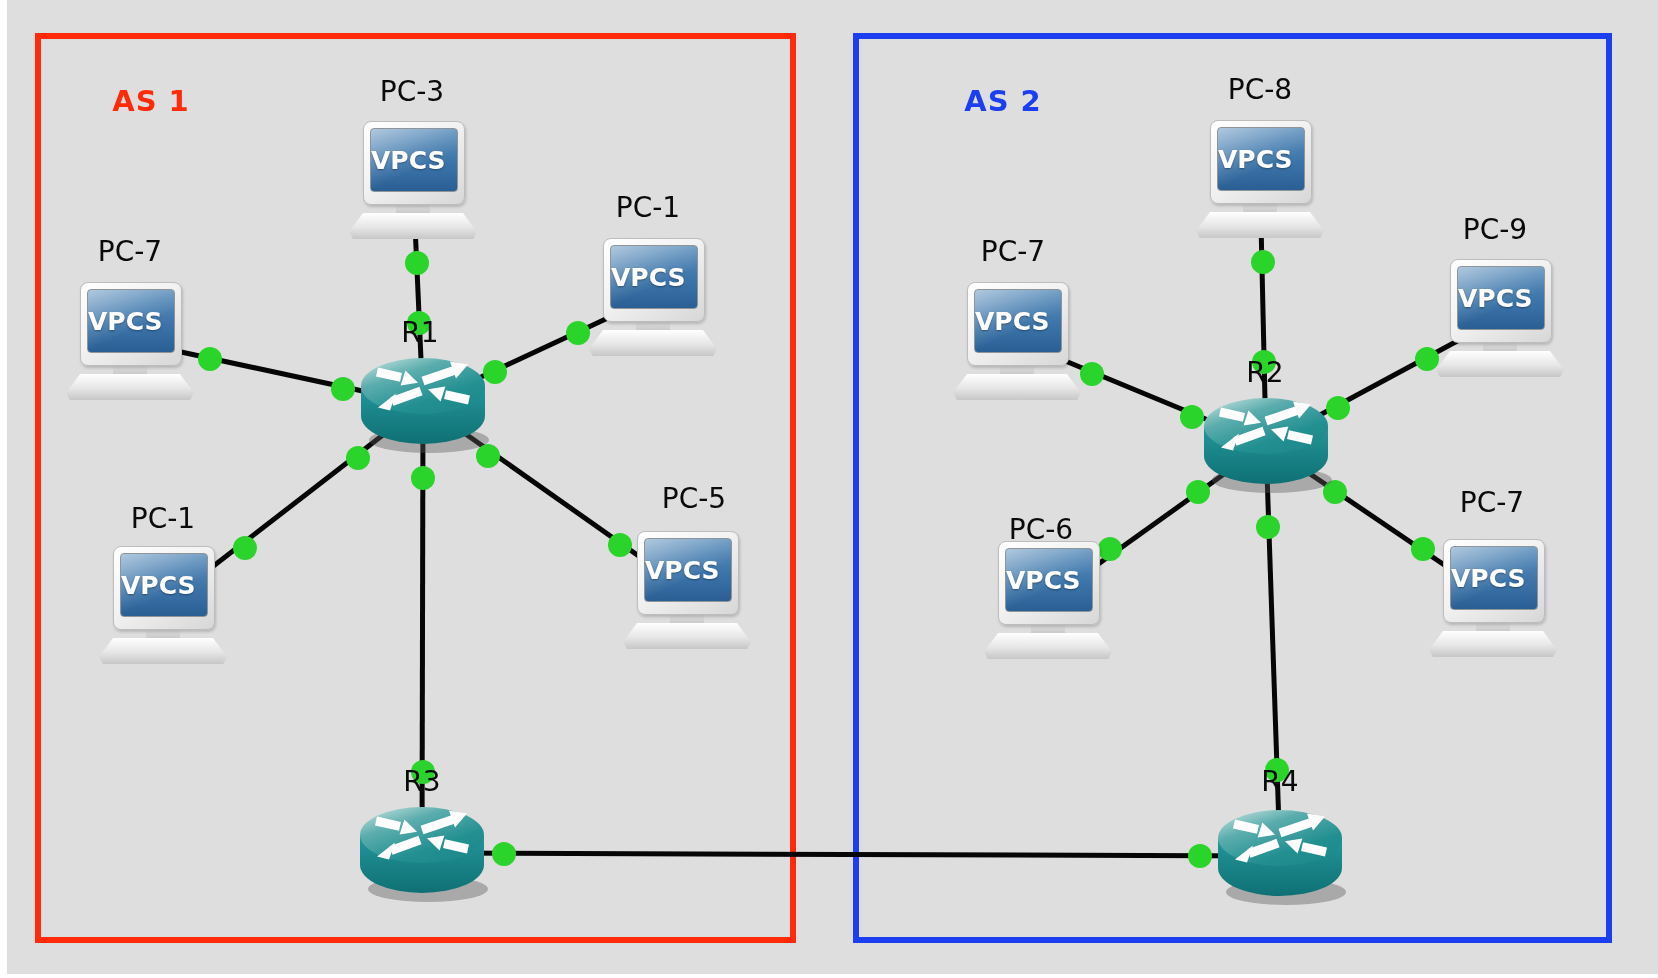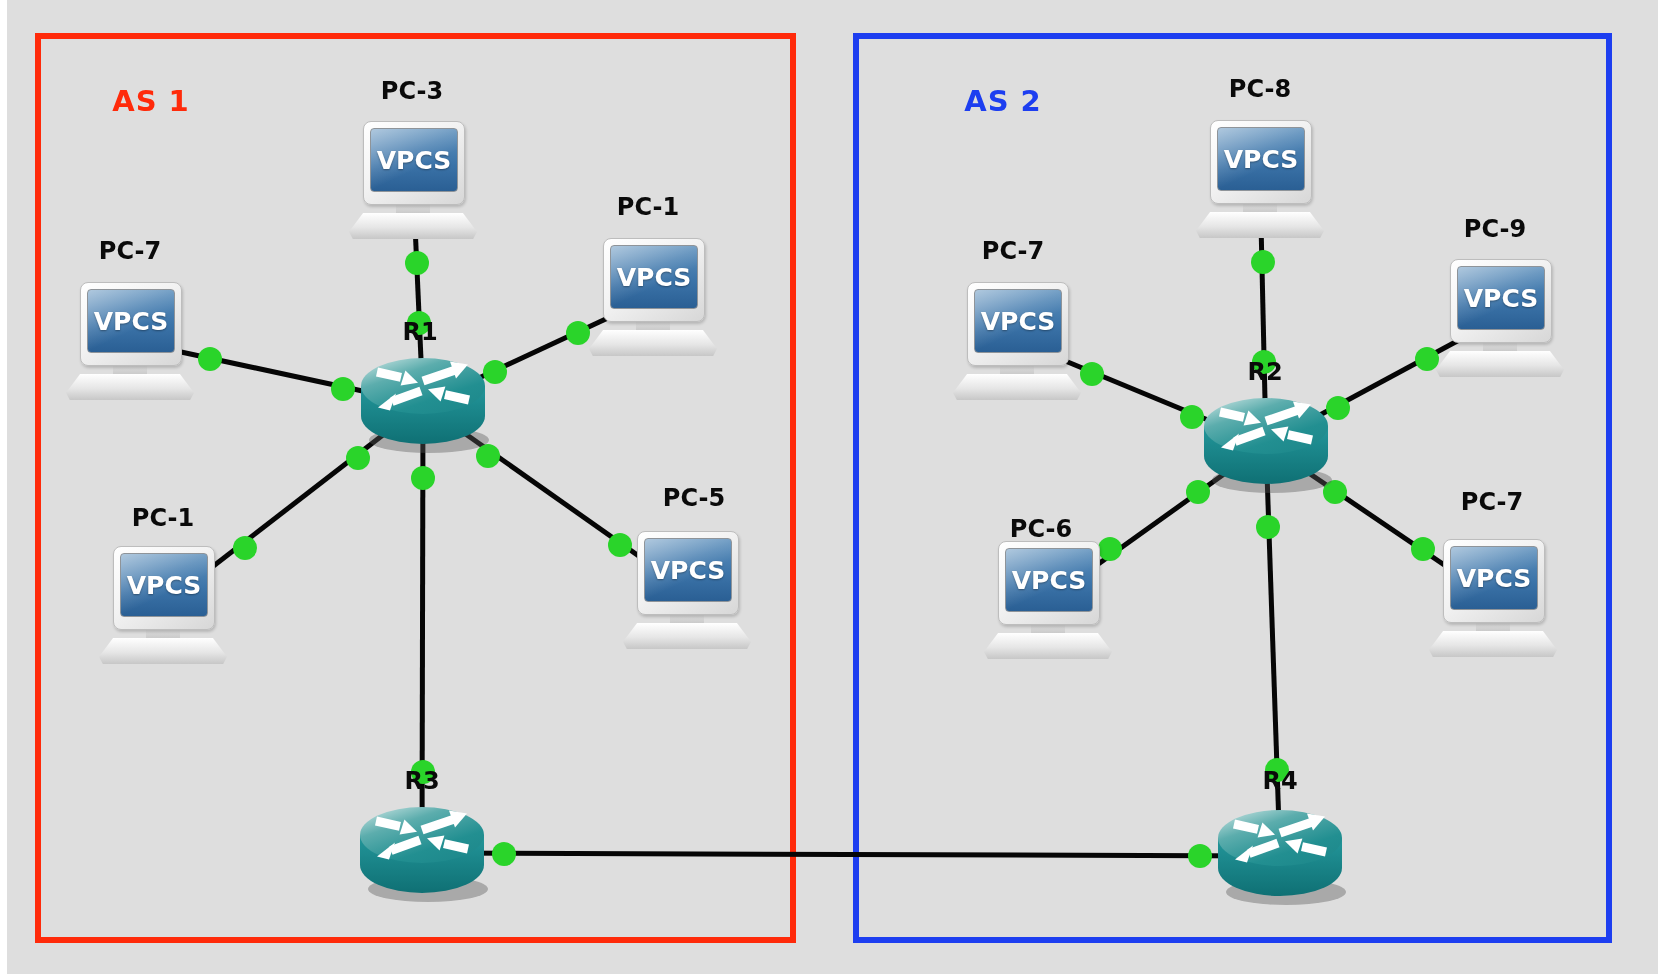--- a/index.html
+++ b/index.html
@@ -26,22 +26,22 @@
     white-space:nowrap;
     z-index:6;
   }
   
   #link-layer{position:absolute;left:0;top:0;z-index:2;}
   
   .node{position:absolute;transform:translate(-50%,-50%);z-index:3;}
   .node-label{
     position:absolute;
     transform:translate(-50%,-50%);
-    font-size:24px;
-    font-weight:bold;
+    font-size:28px;
+    font-weight:normal;
     color:#0a0a0a;
     white-space:nowrap;
     z-index:5;
   }
   
   .vpcs-icon{width:128px;height:118px;}
   .vpcs-neck{
     position:absolute;left:47px;top:78px;width:34px;height:18px;
     background:linear-gradient(180deg,#e9e9e9,#c2c2c2);
   }
@@ -52,21 +52,21 @@
     border-radius:8px;
     box-shadow:1px 2px 3px rgba(0,0,0,0.18);
   }
   .vpcs-screen{
     position:absolute;left:6px;top:6px;right:6px;bottom:12px;
     border:1px solid #8f9499;
     border-radius:4px;
     background:
       linear-gradient(155deg,rgba(255,255,255,0.50) 0%,rgba(255,255,255,0.12) 42%,rgba(255,255,255,0) 60%),
       linear-gradient(180deg,#5f91bd 0%,#3c74a9 55%,#2a5f94 100%);
-    display:flex;align-items:center;justify-content:center;
+    display:flex;align-items:center;
   }
   .vpcs-text{
     color:#ffffff;font-weight:bold;font-size:25px;letter-spacing:0px;
     text-shadow:0 1px 2px rgba(0,0,0,0.35);
   }
   .vpcs-base{
     position:absolute;left:0;top:92px;width:128px;height:26px;
     background:linear-gradient(180deg,#ffffff 0%,#e6e6e6 55%,#c7c7c7 100%);
     clip-path:polygon(11% 0,89% 0,100% 72%,97% 100%,3% 100%,0 72%);
   }

